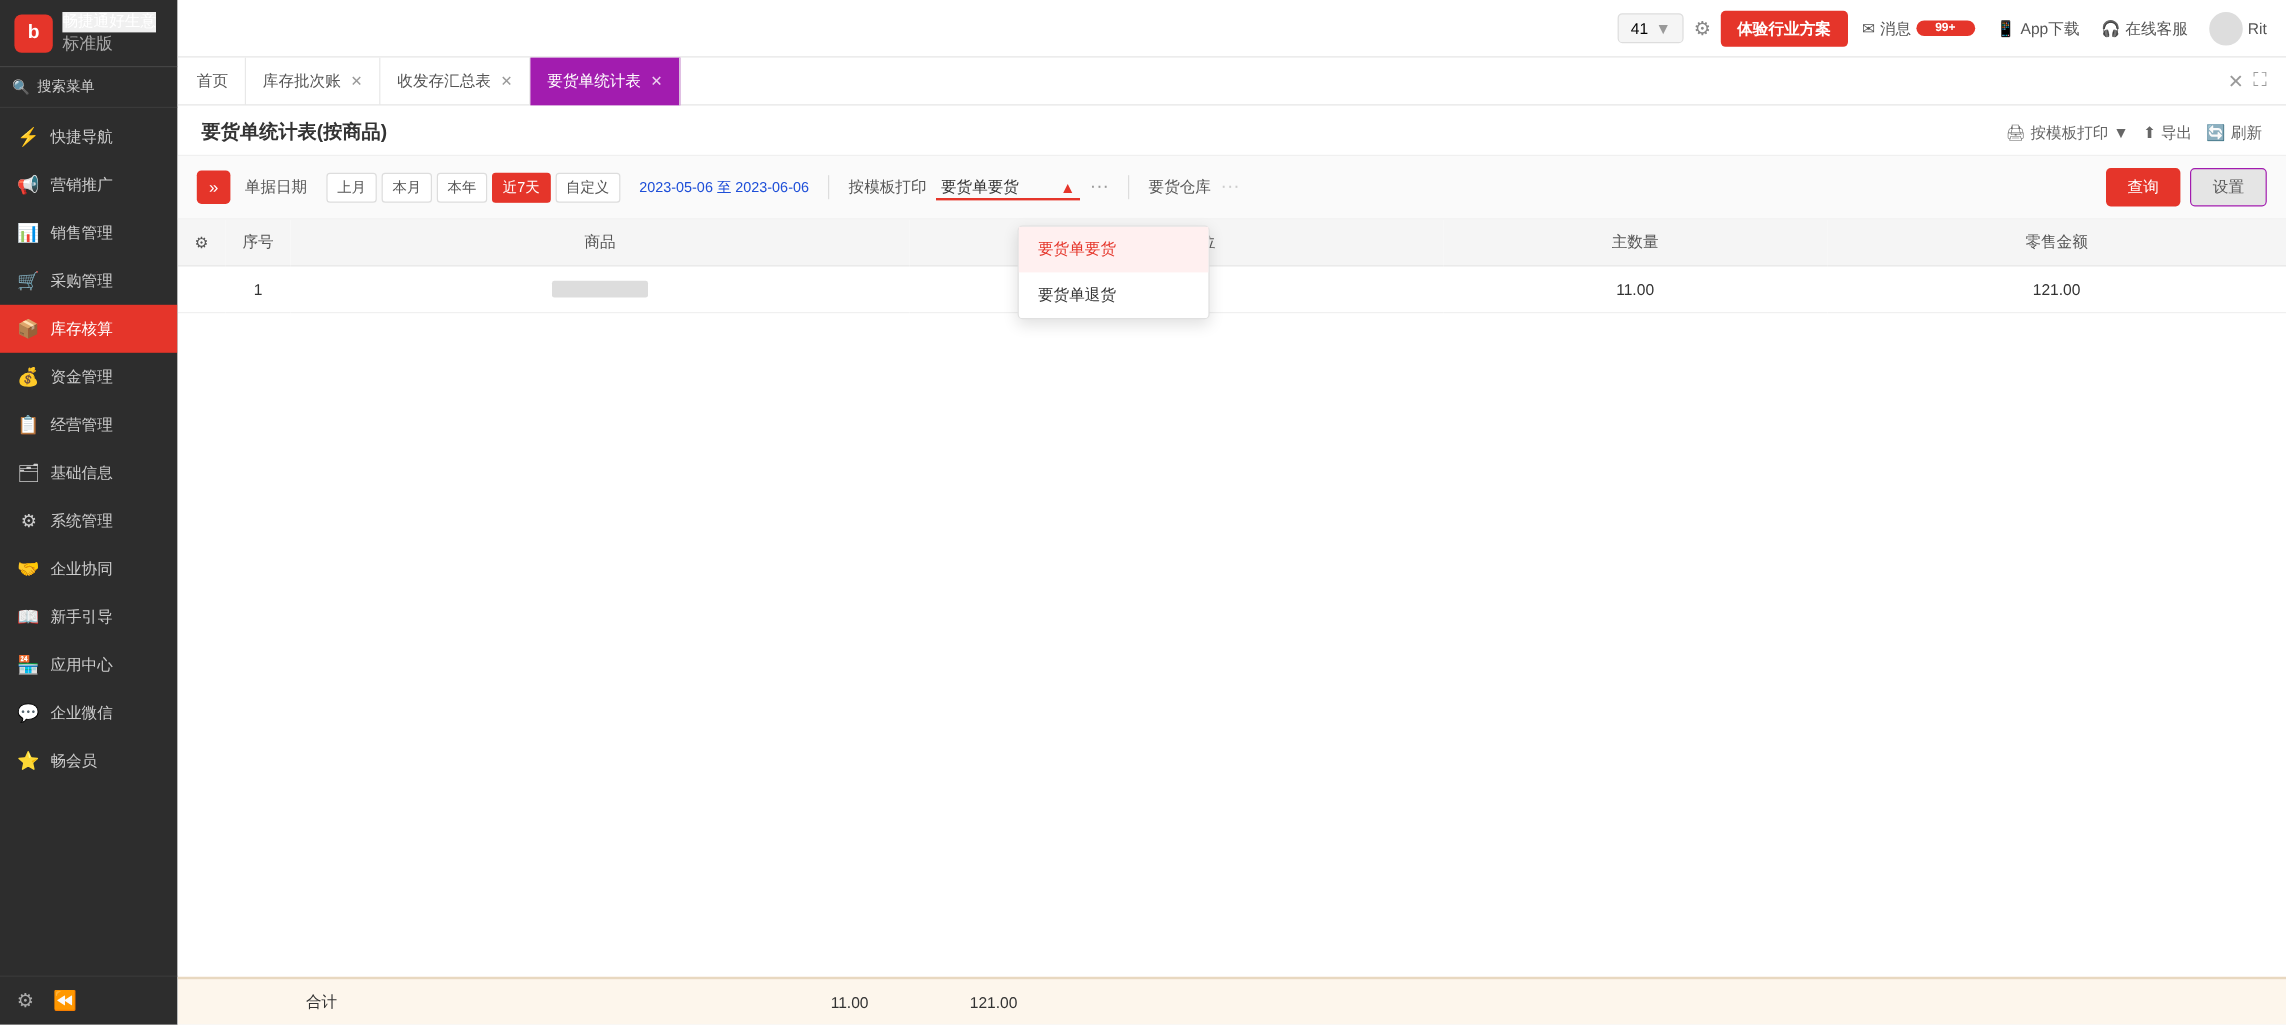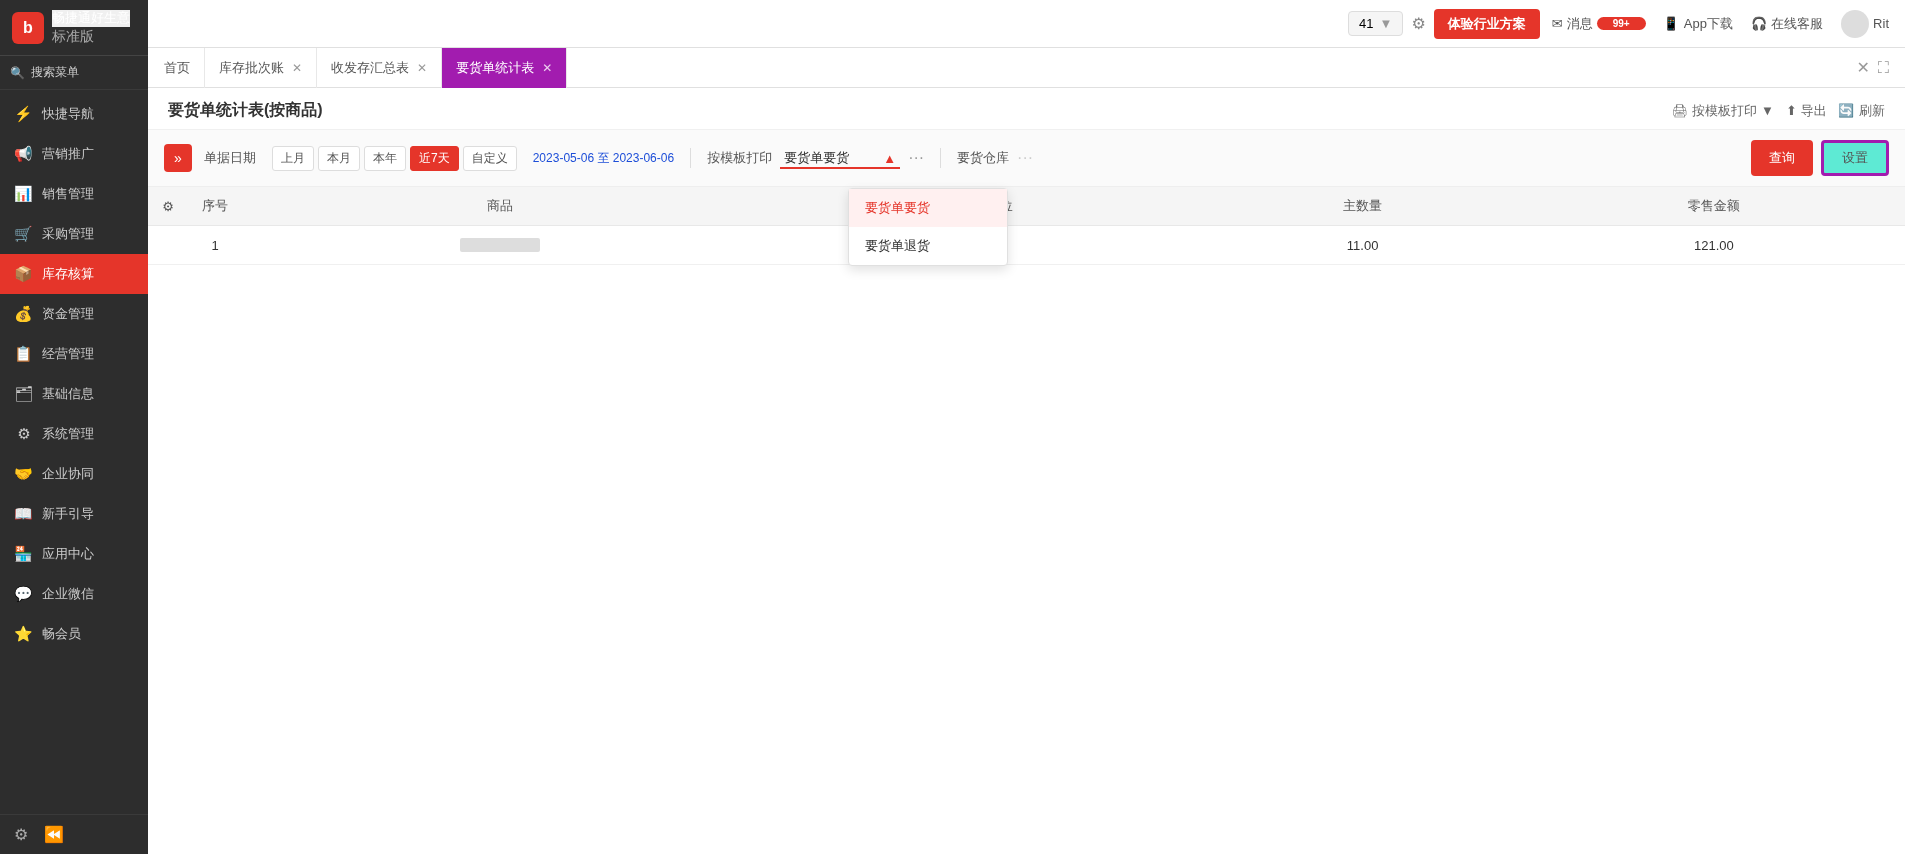--- a/index.html
+++ b/index.html
@@ -362,23 +362,23 @@
     .query-btn {
       background: #e5352a;
       color: #fff;
       border: none;
       border-radius: 4px;
       padding: 6px 18px;
       cursor: pointer;
       font-size: 13px;
     }
     .set-btn {
-      background: #5eead4;
+      background: #e5e5e5;
       color: #555;
-      border: 3px solid #a21caf;
+      border: 1px solid #a21caf;
       border-radius: 4px;
       padding: 6px 18px;
       cursor: pointer;
       font-size: 13px;
     }
 
     
     .dropdown-overlay {
       position: absolute;
       top: 58px;
@@ -694,14 +694,25 @@
               <span class="blurred">&nbsp;</span>
             </td>
             <td>块</td>
             <td>11.00</td>
             <td>121.00</td>
           </tr>
         </tbody>
       </table>
     </div>
 
+    <div class="total-row">
+      <div class="total-label">
+        <span>合计</span>
+      </div>
+      <div style="flex:1; display:flex; align-items:center; gap:0;">
+
+        <div style="min-width:280px;"></div>
+        <div class="total-qty">11.00</div>
+        <div class="total-amount">121.00</div>
+      </div>
+    </div>
   </div>
 </div>
 
 </body></html>

